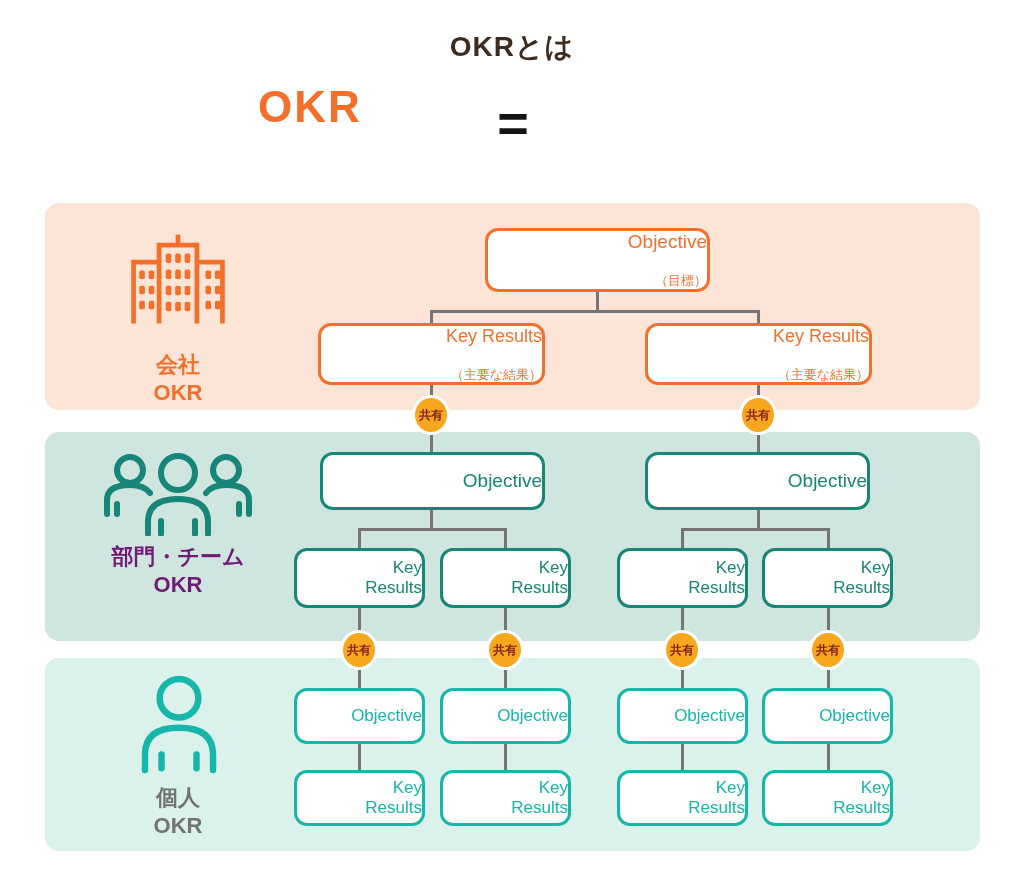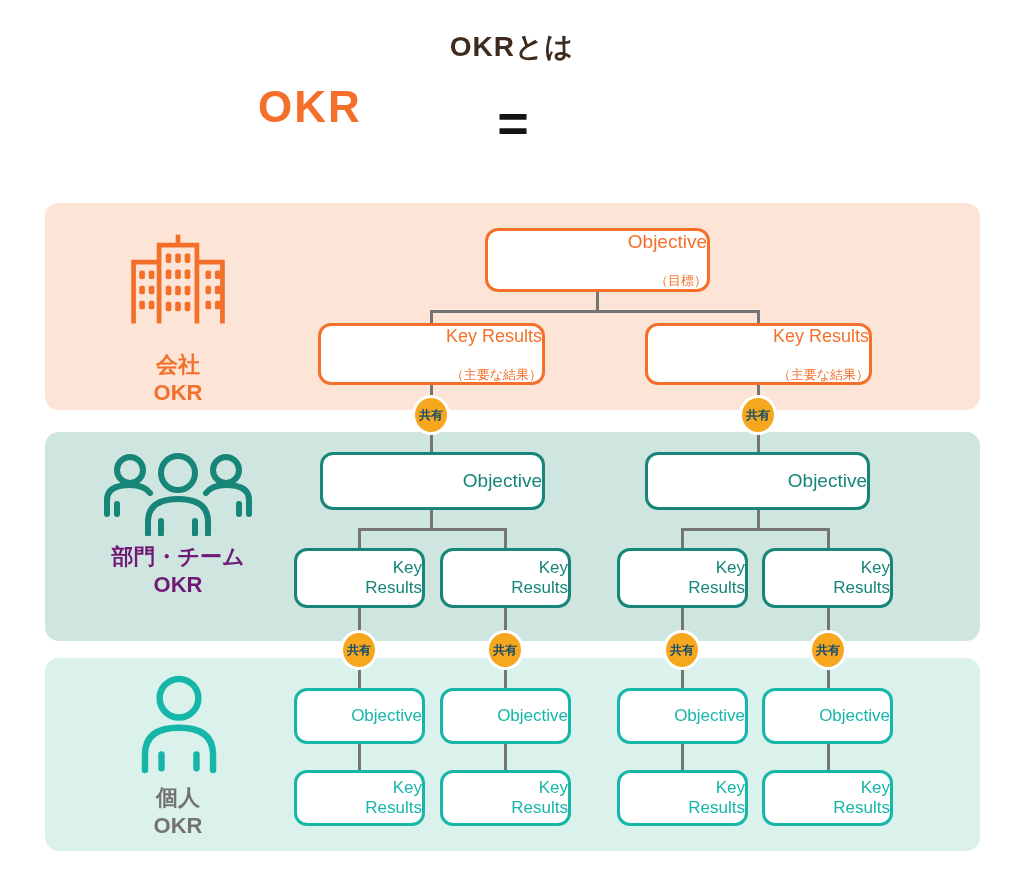--- a/index.html
+++ b/index.html
@@ -82,21 +82,21 @@
   .i-obj4 { left:762px; top:688px; width:131px; height:56px; }
   .i-kr1 { left:294px; top:770px; width:131px; height:56px; }
   .i-kr2 { left:440px; top:770px; width:131px; height:56px; }
   .i-kr3 { left:617px; top:770px; width:131px; height:56px; }
   .i-kr4 { left:762px; top:770px; width:131px; height:56px; }
   
   .line { position:absolute; background:#757575; z-index:1; }
   
   .share-badge {
     position:absolute; width:38px; height:40px; border-radius:50%;
-    background:#F6A71E; border:3px solid #ffffff; color:#0c4a6e;
+    background:#F6A71E; border:3px solid #ffffff; color:#7f1d1d;
     font-size:12px; font-weight:bold; display:flex; align-items:center;
     justify-content:center; z-index:5; letter-spacing:0;
   }
 </style>
 </head>
 <body>
 
 <div class="canvas">
 
   <div class="page-title">OKRとは</div>

